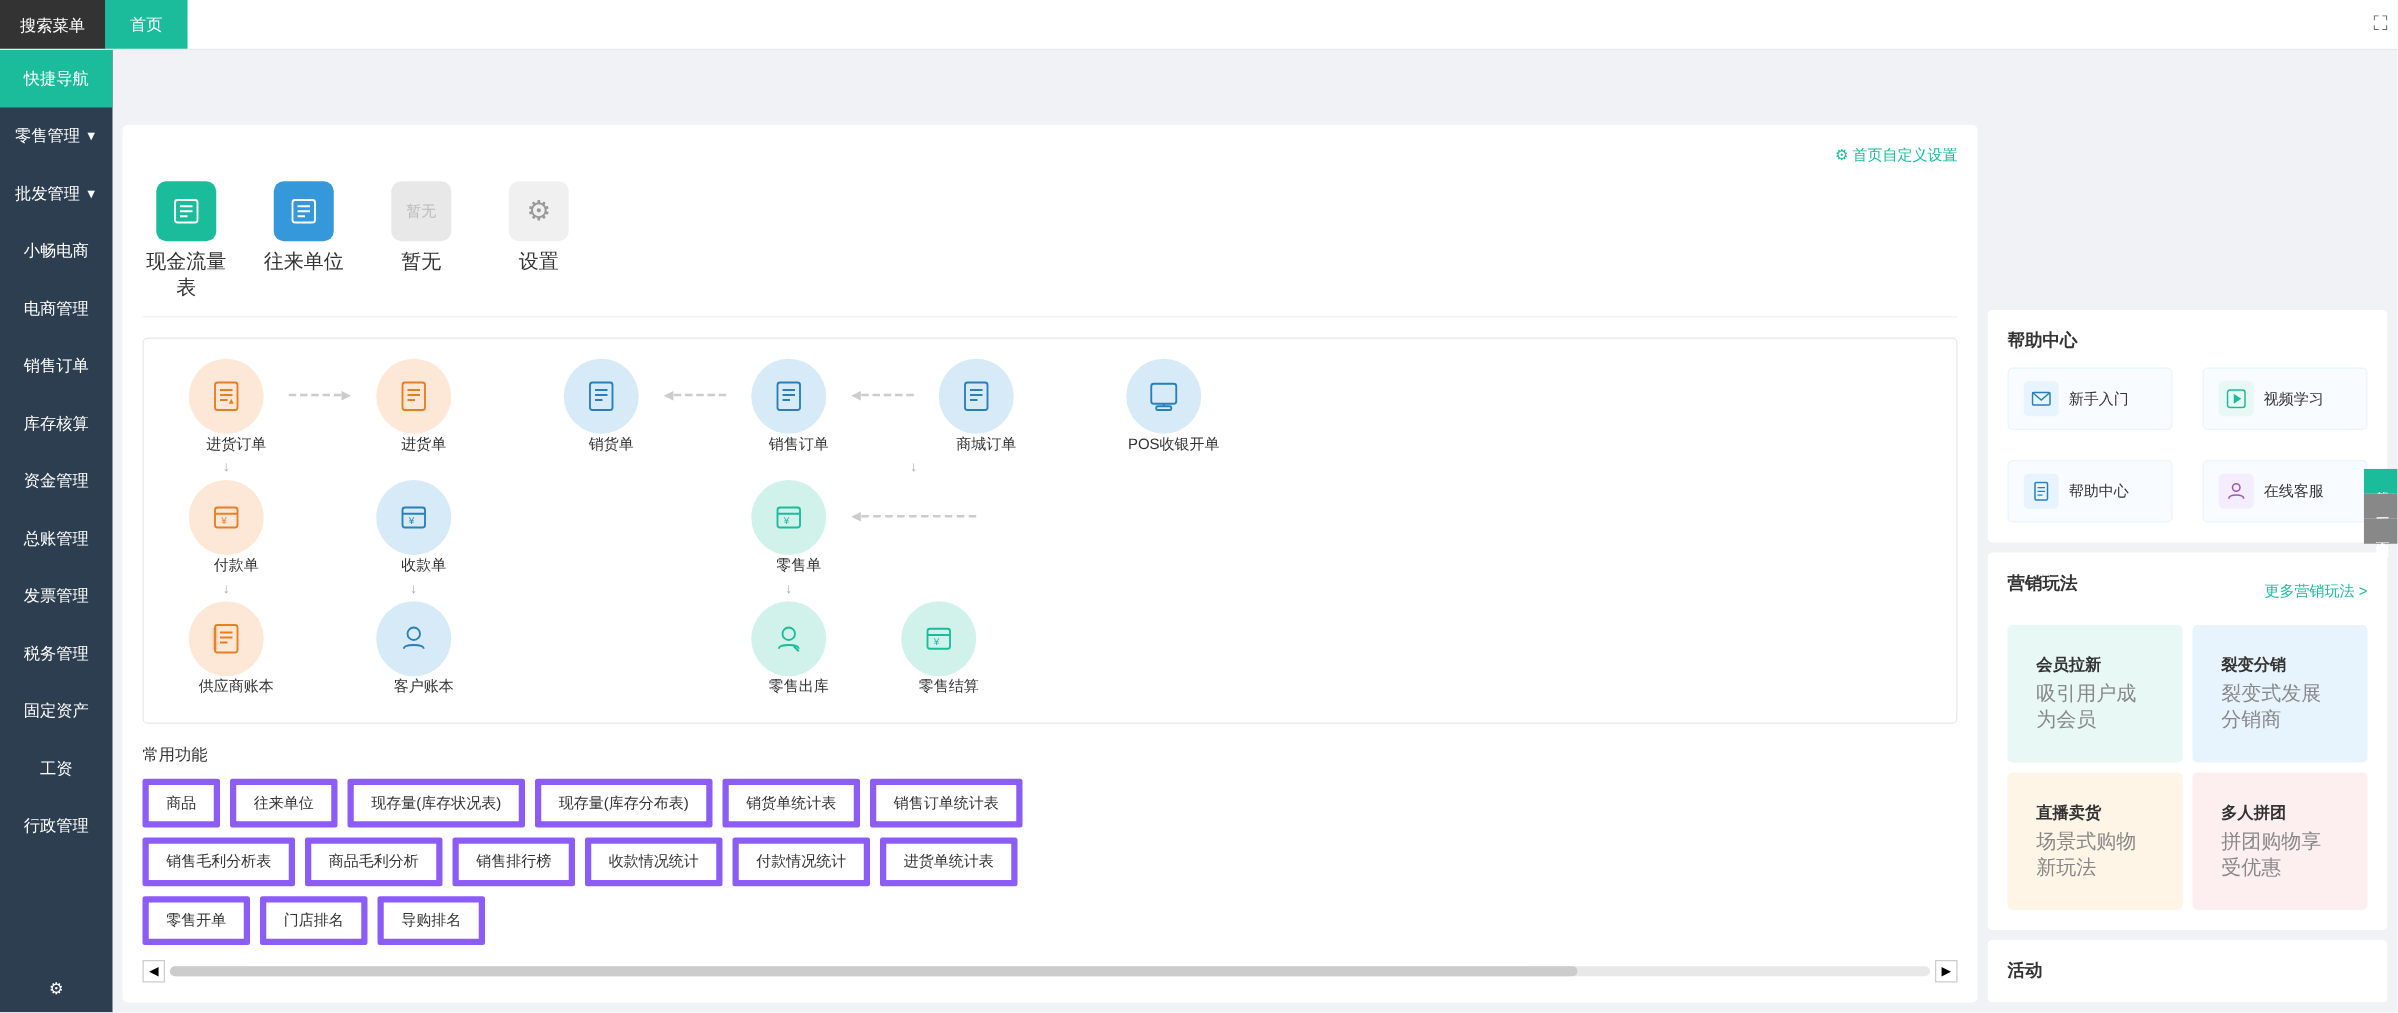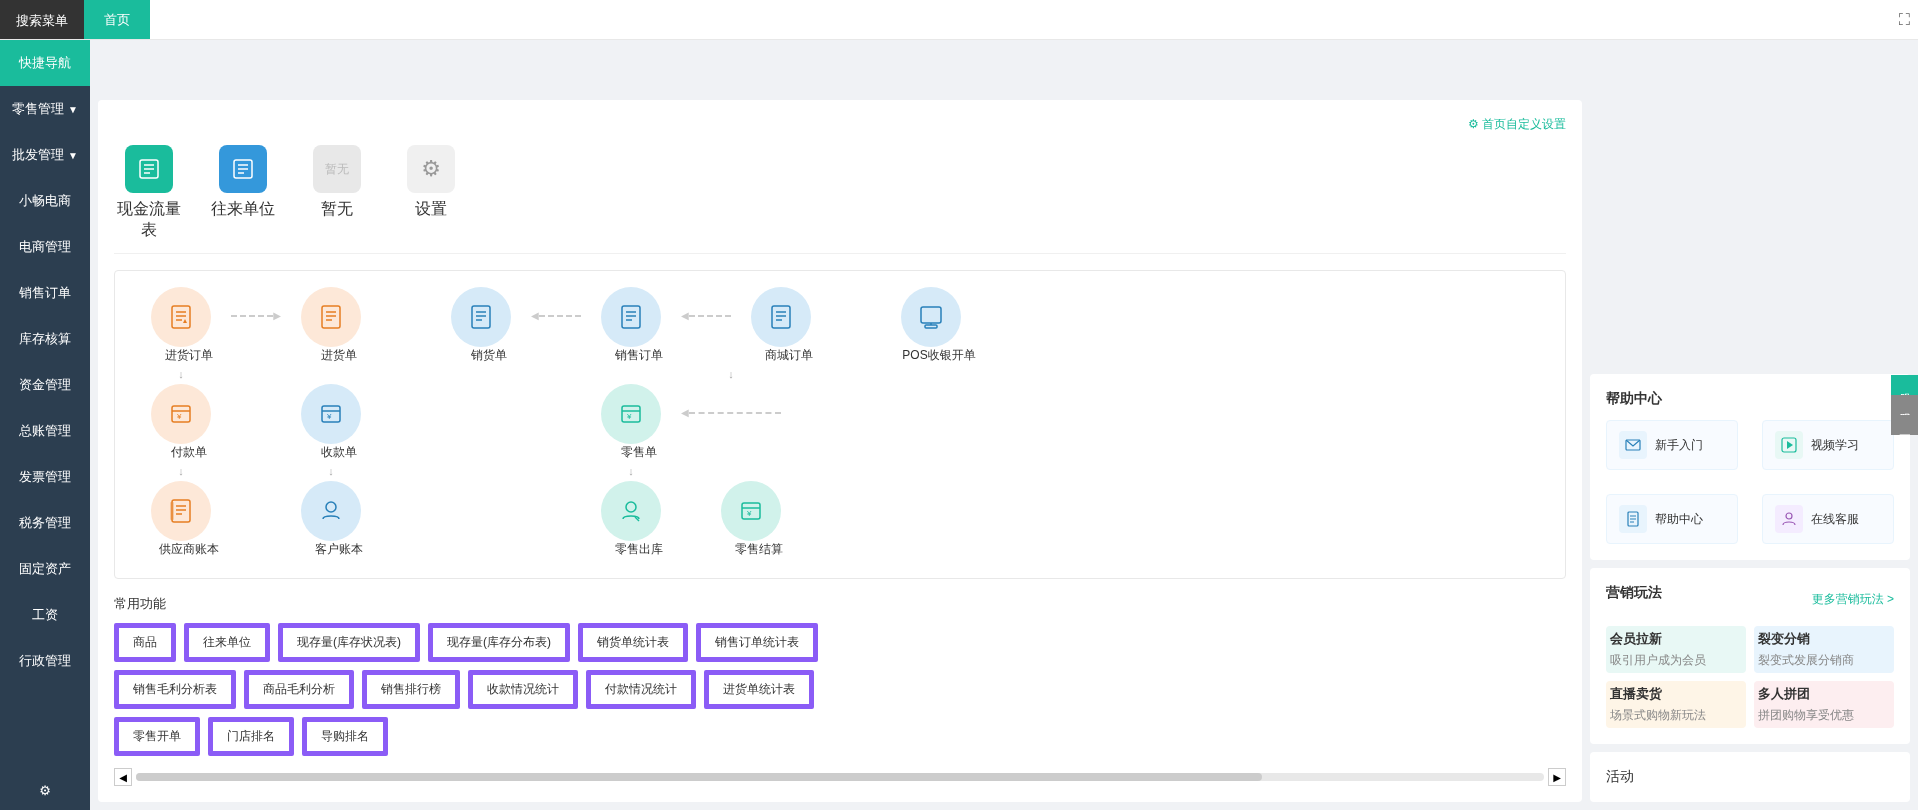--- a/index.html
+++ b/index.html
@@ -73,30 +73,30 @@
     .help-icon { width: 28px; height: 28px; border-radius: 4px; display: flex; align-items: center; justify-content: center; font-size: 14px; }
     .help-icon.blue-bg { background: #e8f4fd; color: #2980b9; }
     .help-icon.green-bg { background: #e8f8f5; color: #1abc9c; }
     .help-icon.purple-bg { background: #f4ecff; color: #9b59b6; }
     .help-label { font-size: 12px; color: #333; }
 
     
     .marketing-header { display: flex; justify-content: space-between; align-items: center; margin-bottom: 12px; }
     .marketing-more { font-size: 12px; color: #1abc9c; cursor: pointer; }
     .marketing-grid { display: grid; grid-template-columns: 1fr 1fr; gap: 8px; }
-    .marketing-item { padding: 4px; border-radius: 4px; cursor: pointer; }
+    .marketing-item { padding: 23px; border-radius: 4px; cursor: pointer; }
     .marketing-item.green-bg { background: #e8f8f5; }
     .marketing-item.blue-bg { background: #e8f4fd; }
     .marketing-item.orange-bg { background: #fef5e7; }
     .marketing-item.pink-bg { background: #fdeef0; }
     .marketing-item-title { font-size: 13px; font-weight: 600; color: #333; margin-bottom: 4px; }
-    .marketing-item-desc { font-size: 12px; color: #888; }
-
-    
-    .activity-title { font-size: 14px; font-weight: 400; color: #333; }
+    .marketing-item-desc { font-size: 16px; color: #888; }
+
+    
+    .activity-title { font-size: 14px; font-weight: 700; color: #333; }
 
     
     .floating-btns { position: fixed; right: 0; top: 50%; transform: translateY(-50%); display: flex; flex-direction: column; gap: 0; z-index: 100; }
     .float-btn { background: #1abc9c; color: #fff; writing-mode: vertical-rl; padding: 10px 6px; font-size: 11px; cursor: pointer; text-align: center; }
     .float-btn.gray-btn { background: #888; }
     .col-node { display: flex; flex-direction: column; align-items: center; width: 100px; }
   </style>
 </head>
 <body>
 

